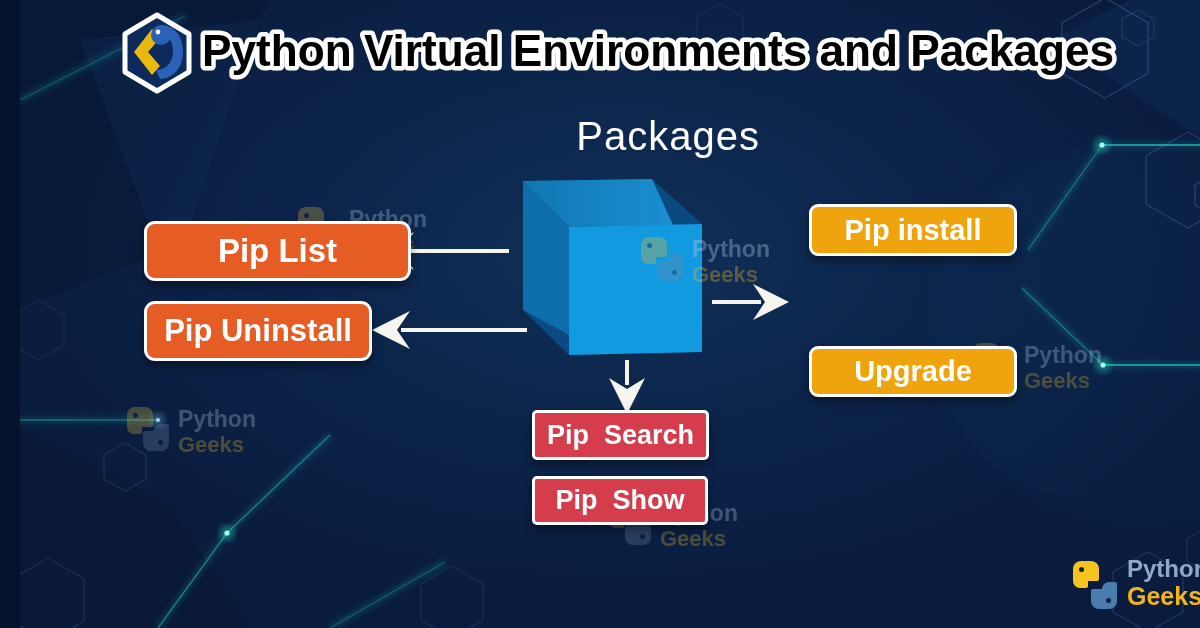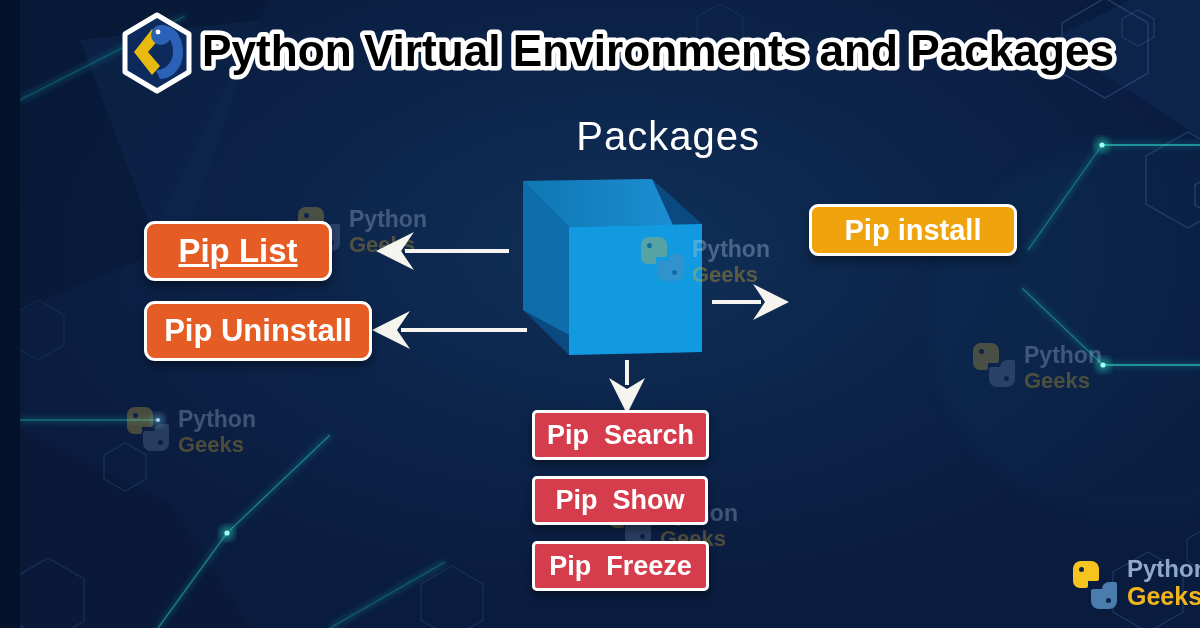--- a/index.html
+++ b/index.html
@@ -22,21 +22,21 @@
   }
   
   .pill{
     position:absolute;z-index:4;display:flex;align-items:center;justify-content:center;
     border:3px solid #ffffff;color:#ffffff;font-weight:bold;white-space:pre;
     box-shadow:0 5px 9px rgba(0,0,0,.38);box-sizing:border-box;
   }
   .pill.orange{background:#e55d24;border-radius:11px;font-size:31px;}
   .pill.amber{background:#efa30d;border-radius:9px;font-size:29px;}
   .pill.red{background:#d53d4c;border-radius:5px;font-size:27px;}
-  #btn-pip-list{left:124px;top:221px;width:188px;height:60px;font-size:33px;text-decoration:underline;}
+  #btn-pip-list{left:124px;top:221px;width:267px;height:60px;font-size:33px;}
   #btn-pip-uninstall{left:124px;top:301px;width:228px;height:60px;}
   #btn-pip-install{left:789px;top:204px;width:208px;height:52px;}
   #btn-version{left:789px;top:276px;width:208px;height:52px;}
   #btn-upgrade{left:789px;top:346px;width:208px;height:51px;}
   #btn-pip-search{left:512px;top:410px;width:177px;height:50px;}
   #btn-pip-show{left:512px;top:476px;width:176px;height:49px;}
   #btn-pip-freeze{left:512px;top:541px;width:177px;height:50px;}
   
   #arrows{left:0;top:0;z-index:3}
   
@@ -170,24 +170,24 @@
       <polygon points="352,330 390,311 377,330 390,349"></polygon>
       <polygon points="769,302 733,284 745,302 733,320"></polygon>
       <polygon points="607,414 589,378 607,389 625,378"></polygon>
     </g>
   </svg>
 
   <div id="btn-pip-list" class="pill orange">Pip List</div>
   <div id="btn-pip-uninstall" class="pill orange">Pip Uninstall</div>
 
   <div id="btn-pip-install" class="pill amber">Pip install</div>
+  <div id="btn-upgrade" class="pill amber">Upgrade</div>
 
   <div id="btn-pip-show" class="pill red">Pip  Show</div>
   <div id="btn-pip-search" class="pill red">Pip  Search</div>
-  <div id="btn-pip-freeze" class="pill red">Pip  Freeze</div>
 
   <div class="wm" style="left:277px;top:206px">
     <div class="py-ic">
         <i class="a"></i>
         <i class="a2"></i>
         <i class="b"></i>
         <i class="b2"></i>
         <i class="d1"></i>
         <i class="d2"></i>
       </div>

